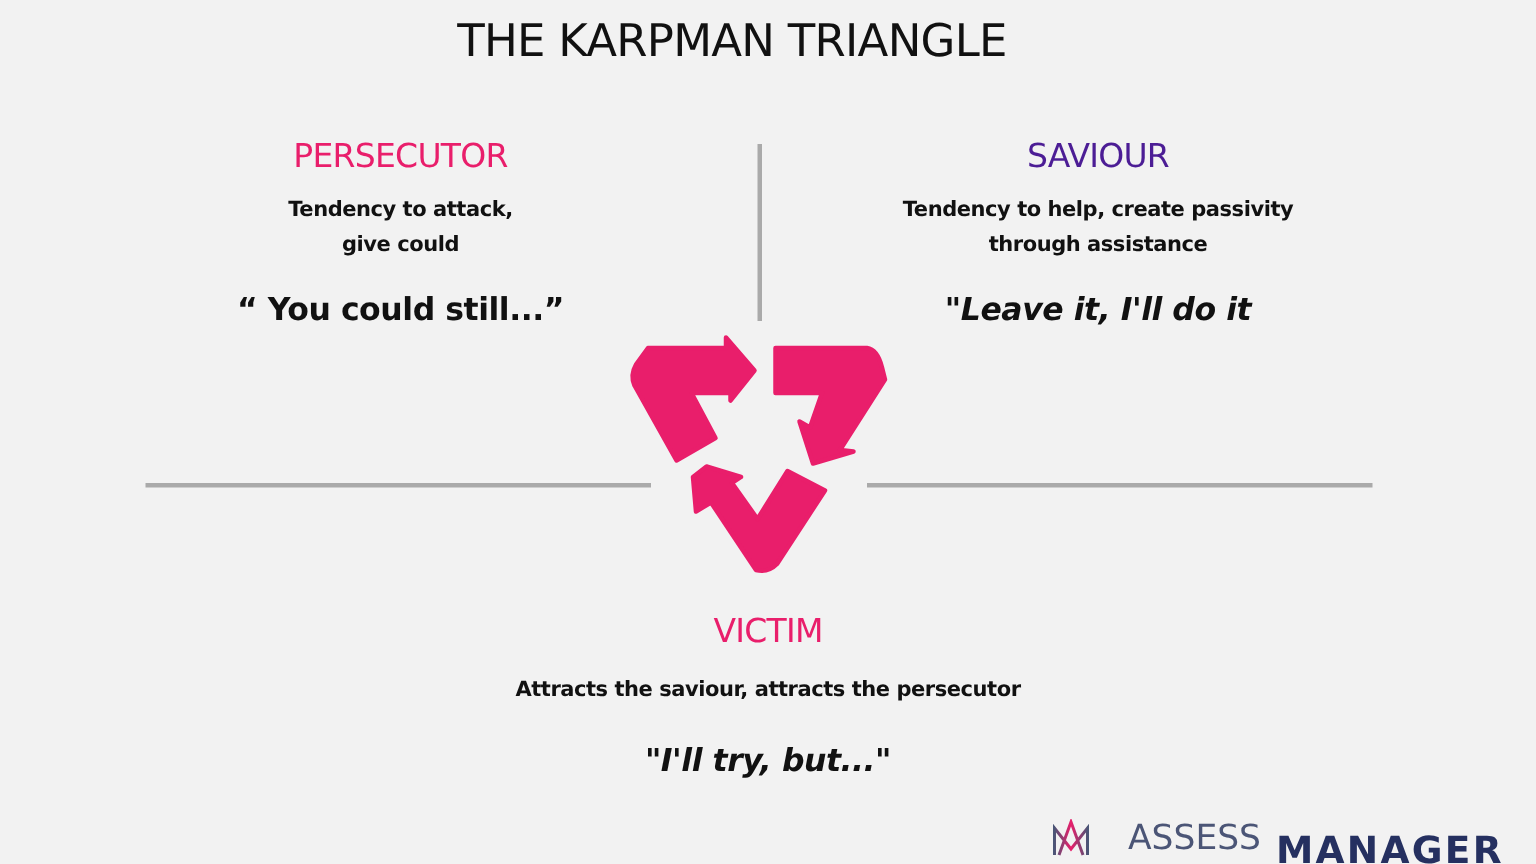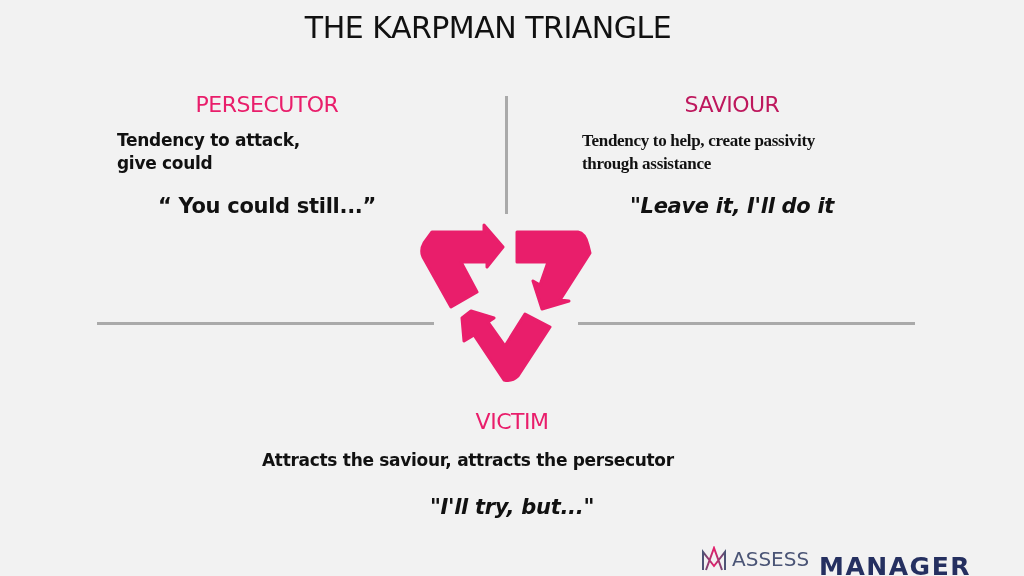--- a/index.html
+++ b/index.html
@@ -28,22 +28,23 @@
     .role-heading {
       font-family: "DejaVu Sans", sans-serif;
       font-weight: normal;
       font-size: 22px;
       letter-spacing: -0.5px;
       text-align: center;
     }
     .desc {
       font-family: "DejaVu Sans", sans-serif;
       font-weight: bold;
-      font-size: 17px;
+      font-size: 14px;
       line-height: 23px;
+      text-align: center;
       letter-spacing: -0.3px;
     }
     .quote {
       font-family: "DejaVu Sans", sans-serif;
       font-weight: bold;
       font-size: 21px;
       text-align: center;
       letter-spacing: -0.3px;
     }
     .quote.italic { font-style: italic; }
@@ -51,21 +52,21 @@
       background: #aaaaaa;
     }
     .logo {
       left: 700px; top: 536px;
       display: flex; align-items: center;
       font-family: "DejaVu Sans", sans-serif;
       font-size: 25px;
       letter-spacing: 0.5px;
       color: #2b3560;
     }
-    .logo .light { font-weight: normal; color: #4b5576; margin-left: 4px; font-family: "DejaVu Sans", sans-serif; font-size: 20px; letter-spacing: 0px;}
+    .logo .light { font-weight: normal; color: #4b5576; margin-left: 24px; font-family: "DejaVu Sans", sans-serif; font-size: 23px; letter-spacing: 0px;}
     .logo .bold { font-weight: bold; color: #253060; margin-left: 10px; letter-spacing: 1.5px; margin-top: 16px; }
   </style>
 </head>
 <body>
 
 <div class="abs title">THE KARPMAN TRIANGLE</div>
 
 <div class="abs line" style="left:505px; top:96px; width:3px; height:118px;"></div>
 <div class="abs line" style="left:97px; top:322px; width:337px; height:3px;"></div>
 <div class="abs line" style="left:578px; top:322px; width:337px; height:3px;"></div>
@@ -73,22 +74,22 @@
 <div class="abs" style="left:117px; top:92px; width:300px;">
   <div class="role-heading" style="color:#e91e6b;">PERSECUTOR</div>
   <div class="desc" style="margin-top:12px;">
     <div>Tendency to attack,</div>
     <div>give could</div>
   </div>
   <div class="quote" style="margin-top:19px;">“ You could still...”</div>
 </div>
 
 <div class="abs" style="left:582px; top:92px; width:300px;">
-  <div class="role-heading" style="color:#be185d;">SAVIOUR</div>
-  <div class="desc" style="margin-top:12px;font-family:Liberation Serif, serif;">
+  <div class="role-heading" style="color:#4c1d95;">SAVIOUR</div>
+  <div class="desc" style="margin-top:12px;">
     <div>Tendency to help, create passivity</div>
     <div>through assistance</div>
   </div>
   <div class="quote italic" style="margin-top:19px;">"Leave it, I'll do it</div>
 </div>
 
 <svg class="abs" style="left:0; top:0;" width="1024" height="576" viewBox="0 0 1024 576">
   <g fill="#e91e6b" stroke="#e91e6b" stroke-width="3" stroke-linejoin="round">
 
     <path d="M432 232 L484 232 L484 225 L503 247 L487 267 L487 262 L461 262 L477 292 L451 307 L423 257 Q420 250 424 243 Z"></path>

